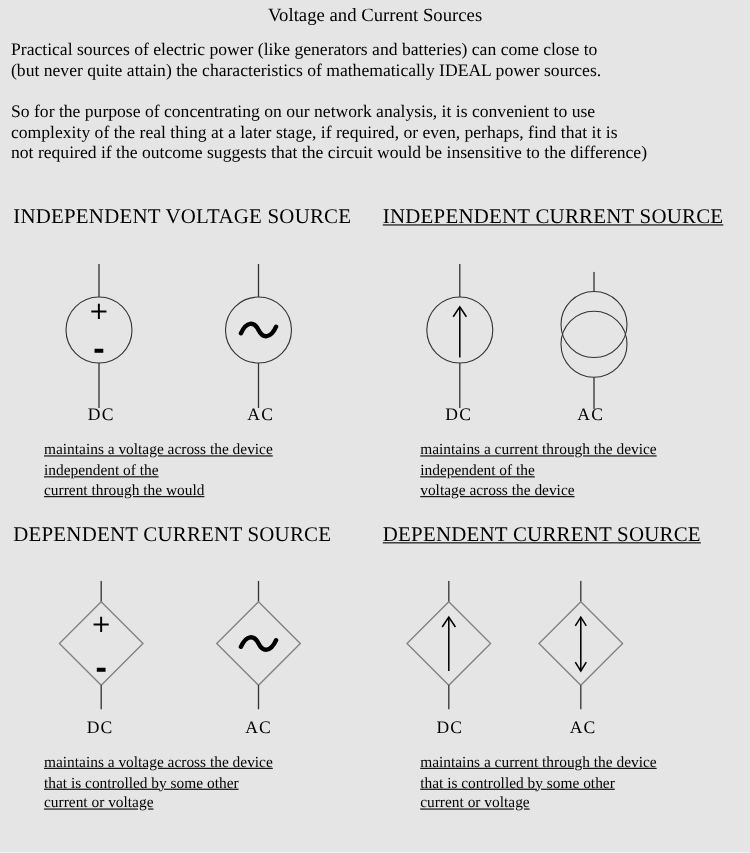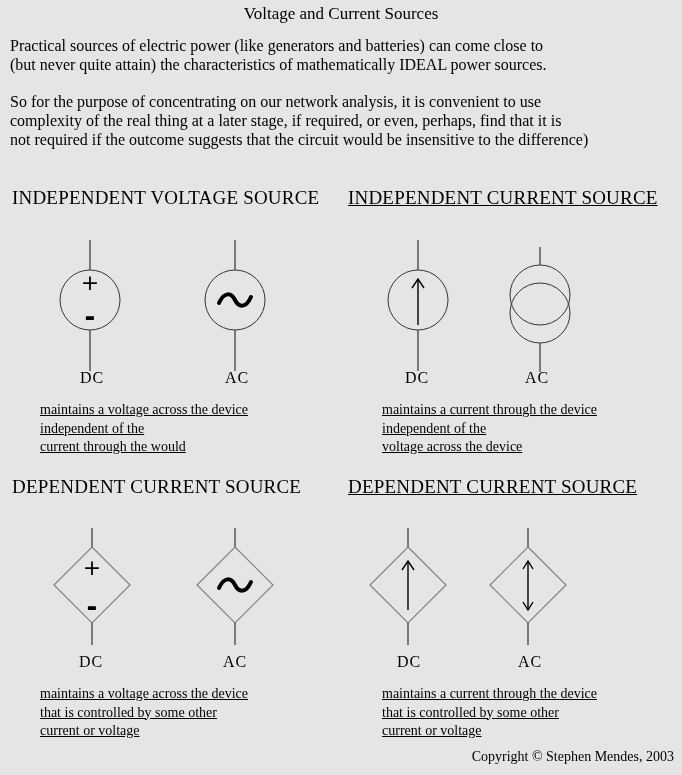--- a/index.html
+++ b/index.html
@@ -156,15 +156,14 @@
     <div>maintains a voltage across the device</div>
     <div>that is controlled by some other</div>
     <div>current or voltage</div>
   </div>
   <div class="desc" style="left:382px;top:685px;">
     <div>maintains a current through the device</div>
     <div>that is controlled by some other</div>
     <div>current or voltage</div>
   </div>
 
-  <div class="copyright">Copyright © Stephen Mendes, 2003</div>
 
 </div>
 
 </body></html>

